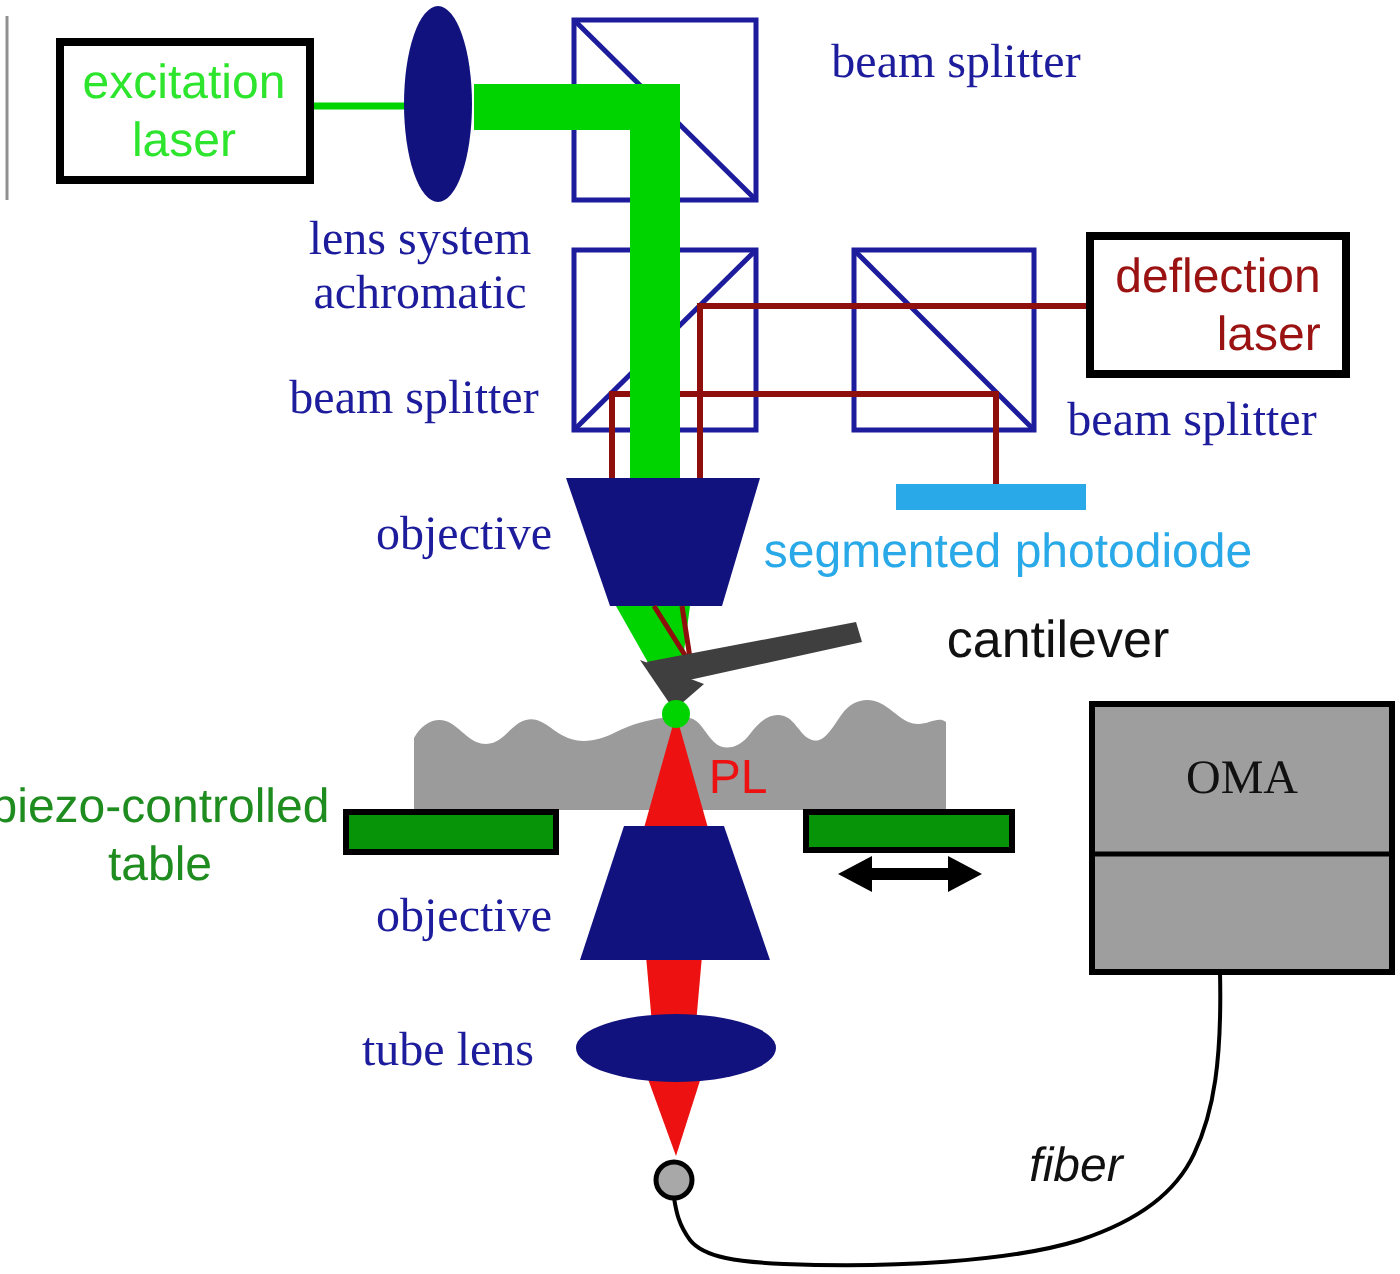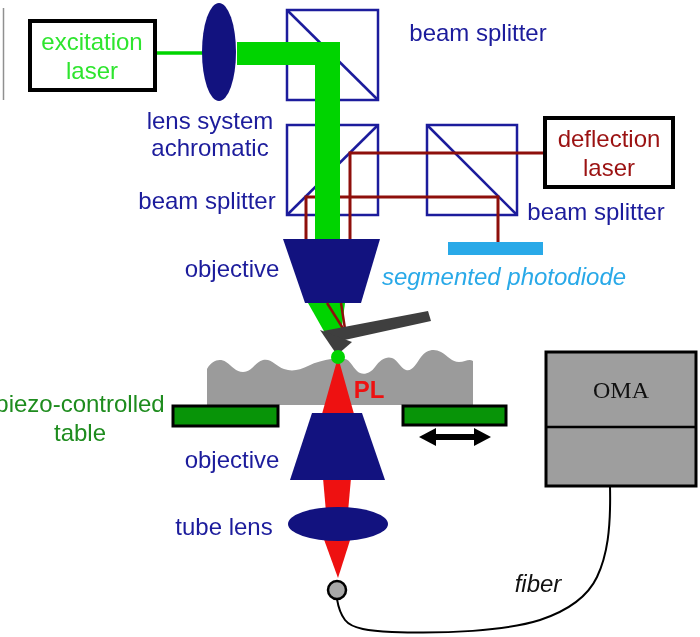--- a/index.html
+++ b/index.html
@@ -8,27 +8,27 @@
     --dark-red:#8e0f0b; --dark-red-text:#9b1212; --photodiode-blue:#29a9e8;
     --sample-gray:#9b9b9b; --cantilever-gray:#3f3f3f; --box-gray:#9e9e9e;
     --pl-red:#ee1111; --black:#111111;
   }
   html,body{margin:0;padding:0;background:#fff;}
   .stage{position:relative;width:700px;height:637px;background:#ffffff;overflow:hidden;
          font-family:"Liberation Sans",sans-serif;}
   .stage svg{position:absolute;left:0;top:0;}
   .lbl{position:absolute;transform:translate(-50%,-50%);text-align:center;
        font-size:24px;line-height:29px;white-space:nowrap;}
-  .navy{color:var(--label-navy);}
+  .navy{color:var(--label-navy);font-family:Liberation Serif, serif;}
   .greenT{color:var(--bright-green-text);}
   .dgreenT{color:var(--dark-green-text);}
-  .dredT{color:var(--dark-red-text);}
-  .blueT{color:var(--photodiode-blue);font-style:italic;}
+  .dredT{color:var(--dark-red-text);text-align:right;}
+  .blueT{color:var(--photodiode-blue);}
   .blackT{color:var(--black);}
-  .redT{color:var(--pl-red);font-weight:bold;}
+  .redT{color:var(--pl-red);}
   .big{font-size:26px;}
 </style>
 </head>
 <body>
 
 <div class="stage">
 
   <svg width="700" height="637" viewBox="0 0 700 637">
 
     <line x1="3.5" y1="8" x2="3.5" y2="100" stroke="#909090" stroke-width="1.5"></line>
@@ -125,20 +125,21 @@
 
   <div class="lbl dredT" style="left:609px;top:153px;">
     <div>deflection</div>
     <div>laser</div>
   </div>
 
   <div class="lbl navy" style="left:232px;top:268px;">objective</div>
 
   <div class="lbl blueT" style="left:504px;top:276px;">segmented photodiode</div>
 
+  <div class="lbl blackT big" style="left:529px;top:320px;">cantilever</div>
 
 
   <div class="lbl redT" style="left:369px;top:389px;">PL</div>
 
   <div class="lbl dgreenT" style="left:80px;top:418px;">
     <div>piezo-controlled</div>
     <div>table</div>
   </div>
 
   <div class="lbl navy" style="left:232px;top:459px;">objective</div>

